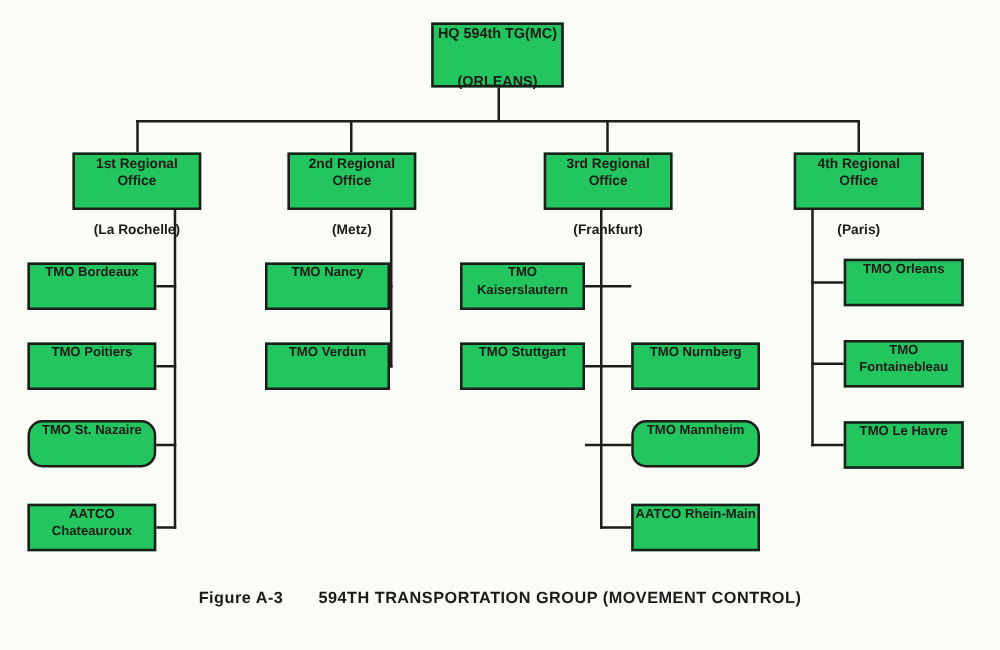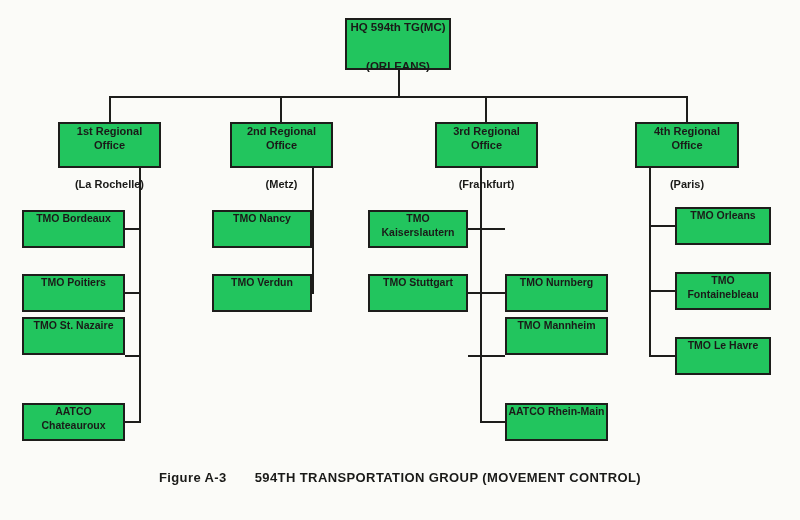--- a/index.html
+++ b/index.html
@@ -31,21 +31,21 @@
   .r1{left:58px;width:103px;}
   .r2{left:230px;width:103px;}
   .r3{left:435px;width:103px;}
   .r4{left:635px;width:104px;}
   .unit{height:38px;font-size:10.5px;}
   .c1{left:22px;width:103px;}
   .c2{left:212px;width:100px;}
   .c3l{left:368px;width:100px;}
   .c3r{left:505px;width:103px;}
   .c4{left:675px;width:96px;}
-  .rowA{top:210px;} .rowB{top:274px;} .rowC{top:317px;} .rowD{top:403px;}
+  .rowA{top:210px;} .rowB{top:274px;} .rowC{top:336px;border-radius:12px;} .rowD{top:403px;}
   .rowA4{top:207px;} .rowB4{top:272px;} .rowC4{top:337px;}
   .line{position:absolute;background:#1d1d1b;}
   .caption{
     position:absolute;
     left:0;top:470px;width:800px;
     text-align:center;
     font-weight:bold;
     font-size:13px;
     letter-spacing:0.4px;
     white-space:nowrap;

